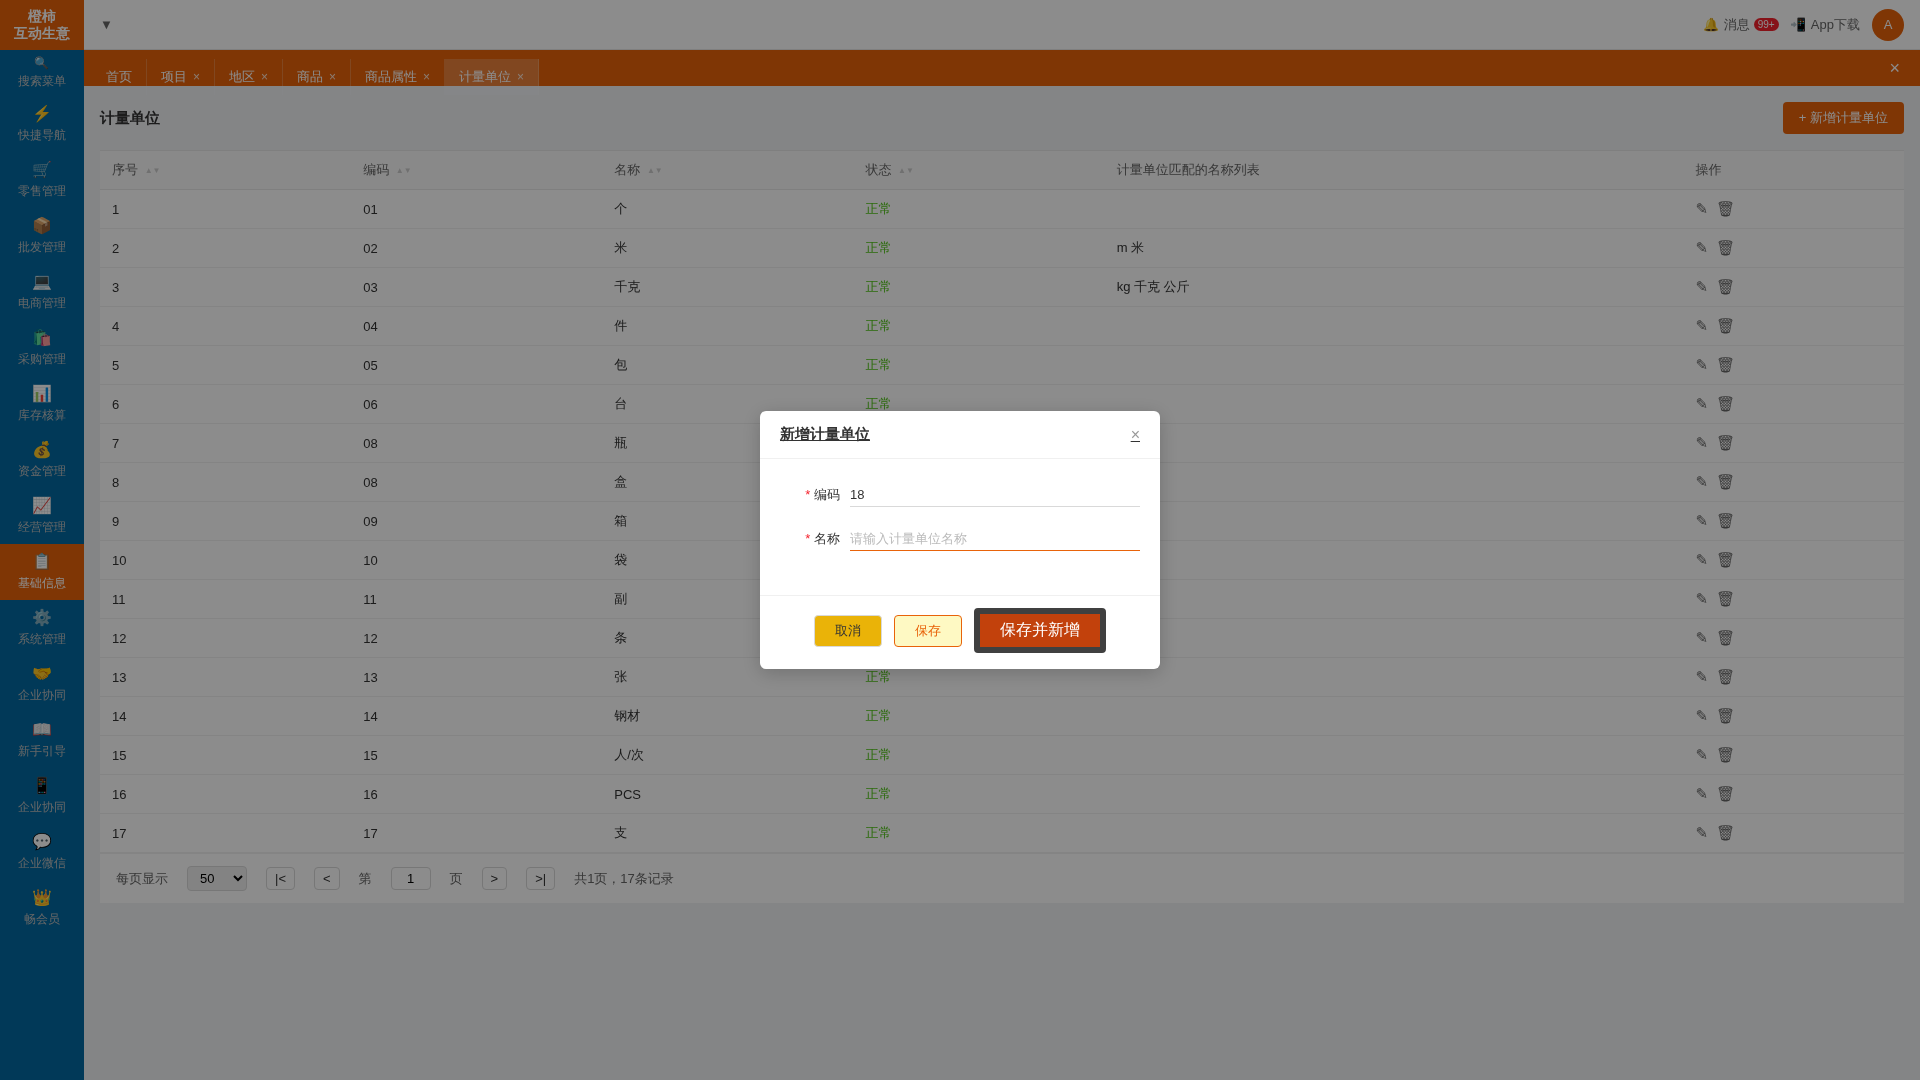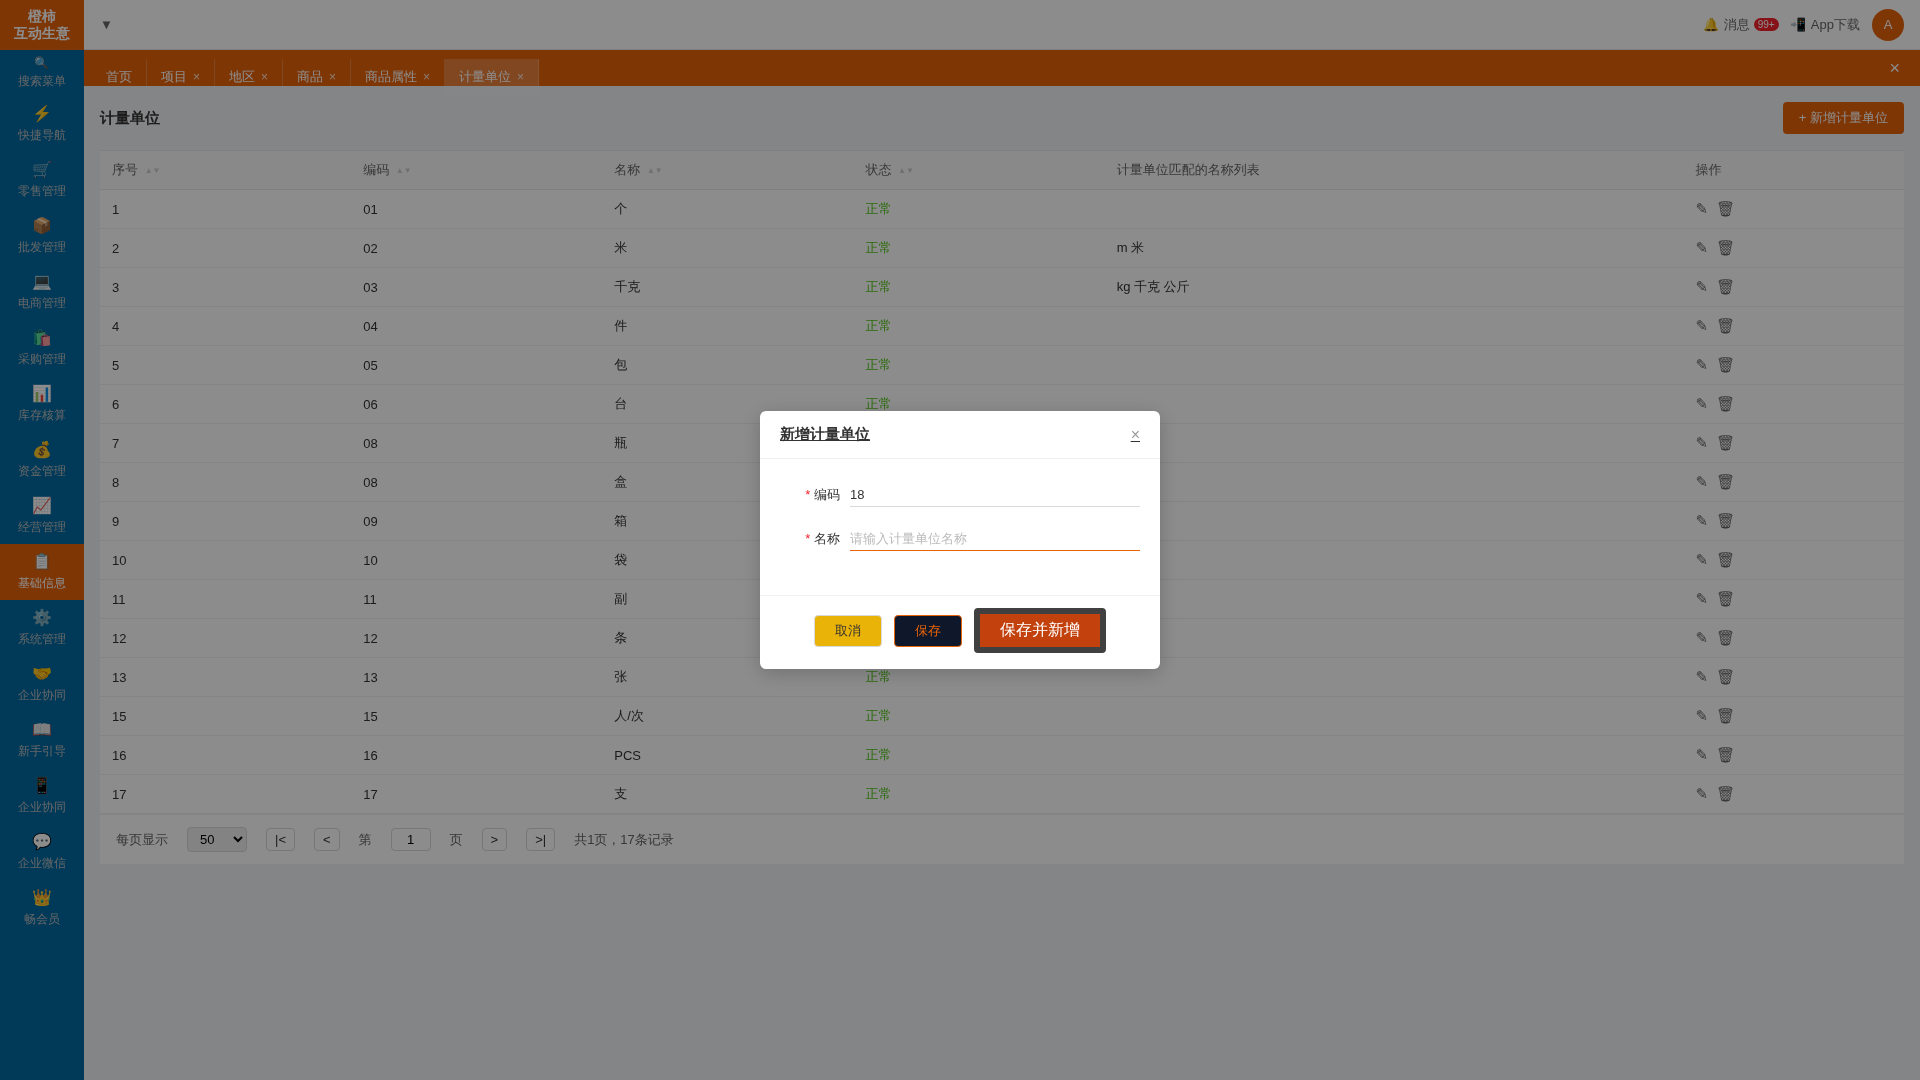--- a/index.html
+++ b/index.html
@@ -63,21 +63,21 @@
     .modal-close { cursor: pointer; color: #999; font-size: 16px; }
     .modal-body { padding: 24px 20px; }
     .form-row { display: flex; align-items: center; margin-bottom: 20px; }
     .form-label { width: 60px; text-align: right; margin-right: 10px; font-size: 13px; color: #333; flex-shrink: 0; }
     .form-label-required::before { content: "* "; color: #f5222d; }
     .form-input { flex: 1; border: none; border-bottom: 1px solid #d9d9d9; padding: 4px 0; font-size: 13px; outline: none; color: #333; }
     .form-input.active-border { border-bottom: 1px solid #e8630a; }
     .form-input::placeholder { color: #bbb; }
     .modal-footer { padding: 12px 20px 16px; display: flex; align-items: center; justify-content: center; gap: 12px; border-top: 1px solid #f0f0f0; }
     .btn-cancel { border: 1px solid #d9d9d9; background: #eab308; padding: 6px 20px; border-radius: 4px; cursor: pointer; font-size: 13px; color: #333; }
-    .btn-save { background: #0f172a; border: 1px solid #e8630a; color: #e8630a; padding: 6px 20px; border-radius: 4px; cursor: pointer; font-size: 13px; }
+    .btn-save { background: #fef9c3; border: 1px solid #e8630a; color: #e8630a; padding: 6px 20px; border-radius: 4px; cursor: pointer; font-size: 13px; }
     .btn-save-add { background: #c2410c; border: 6px solid #404040; color: white; padding: 6px 20px; border-radius: 4px; cursor: pointer; font-size: 16px; }
 
     
     .sort-arrows { display: inline-flex; flex-direction: column; font-size: 8px; color: #ccc; margin-left: 3px; vertical-align: middle; }
   </style>
 </head>
 <body>
 
 <div class="sidebar">
   <div class="sidebar-logo">
@@ -400,20 +400,33 @@
       <td class="status-normal">正常</td>
       <td></td>
       <td>
         <div class="action-icons">
           <span class="action-icon" title="编辑">✎</span>
           <span class="action-icon" title="删除">🗑</span>
         </div>
       </td>
     </tr>
             <tr>
+      <td>14</td>
+      <td>14</td>
+      <td>钢材</td>
+      <td class="status-normal">正常</td>
+      <td></td>
+      <td>
+        <div class="action-icons">
+          <span class="action-icon" title="编辑">✎</span>
+          <span class="action-icon" title="删除">🗑</span>
+        </div>
+      </td>
+    </tr>
+            <tr>
       <td>15</td>
       <td>15</td>
       <td>人/次</td>
       <td class="status-normal">正常</td>
       <td></td>
       <td>
         <div class="action-icons">
           <span class="action-icon" title="编辑">✎</span>
           <span class="action-icon" title="删除">🗑</span>
         </div>

